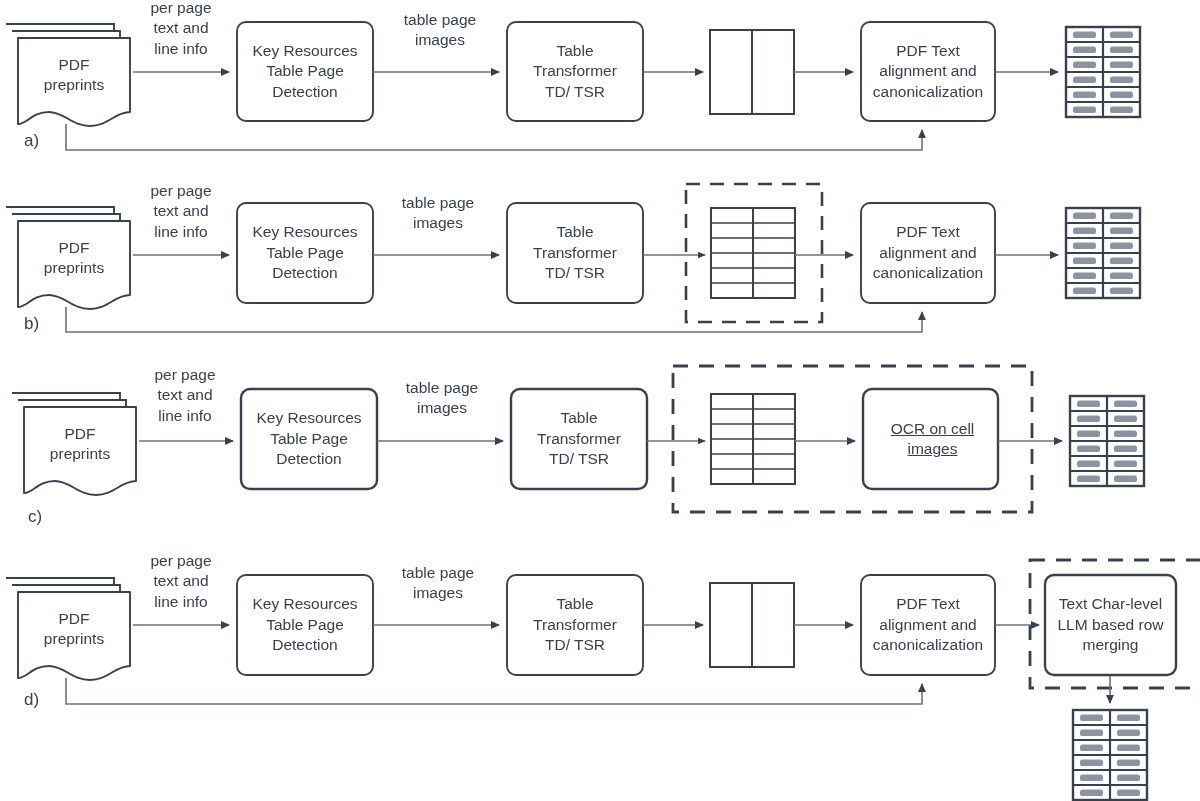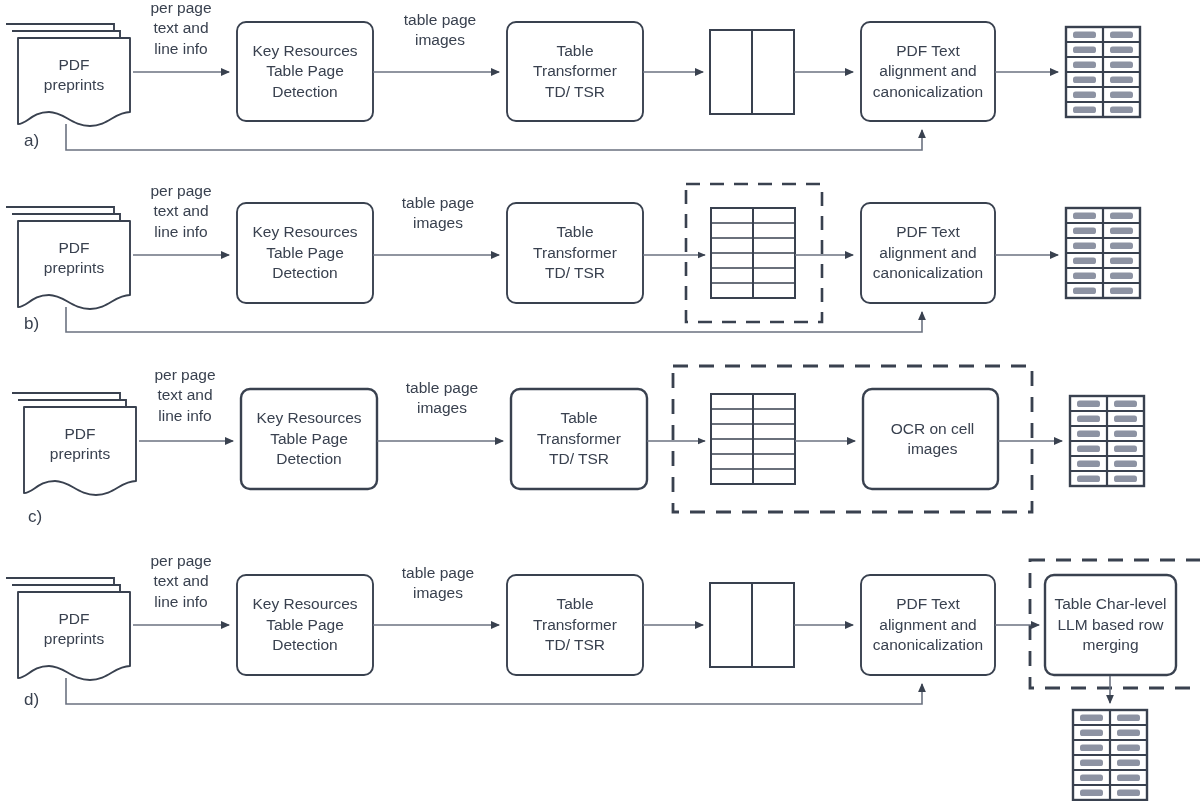--- a/index.html
+++ b/index.html
@@ -218,38 +218,38 @@
 text and
 line info</div>
   <div class="boxlabel" style="left:241px;top:389px;width:136px;height:100px;">Key Resources
 Table Page
 Detection</div>
   <div class="edgelabel" style="left:392px;top:378px;width:100px;">table page
 images</div>
   <div class="boxlabel" style="left:511px;top:389px;width:136px;height:100px;">Table
 Transformer
 TD/ TSR</div>
-  <div class="boxlabel" style="left:863px;top:389px;width:139px;height:100px;">OCR on cell
+  <div class="boxlabel" style="left:863px;top:389px;width:139px;height:100px;text-decoration:underline;">OCR on cell
 images</div>
   <div class="rowlabel" style="left:28px;top:508px;">c)</div>
 
   <div class="boxlabel" style="left:18px;top:592px;width:112px;height:74px;">PDF
 preprints</div>
   <div class="edgelabel" style="left:131px;top:551px;width:100px;">per page
 text and
 line info</div>
   <div class="boxlabel" style="left:237px;top:575px;width:136px;height:100px;">Key Resources
 Table Page
 Detection</div>
   <div class="edgelabel" style="left:388px;top:563px;width:100px;">table page
 images</div>
   <div class="boxlabel" style="left:507px;top:575px;width:136px;height:100px;">Table
 Transformer
 TD/ TSR</div>
   <div class="boxlabel" style="left:861px;top:575px;width:134px;height:100px;">PDF Text
 alignment and
 canonicalization</div>
-  <div class="boxlabel" style="left:1045px;top:575px;width:131px;height:100px;">Table Char-level
+  <div class="boxlabel" style="left:1045px;top:575px;width:131px;height:100px;">Text Char-level
 LLM based row
 merging</div>
   <div class="rowlabel" style="left:24px;top:691px;">d)</div>
 
 </div>
 
 </body></html>

